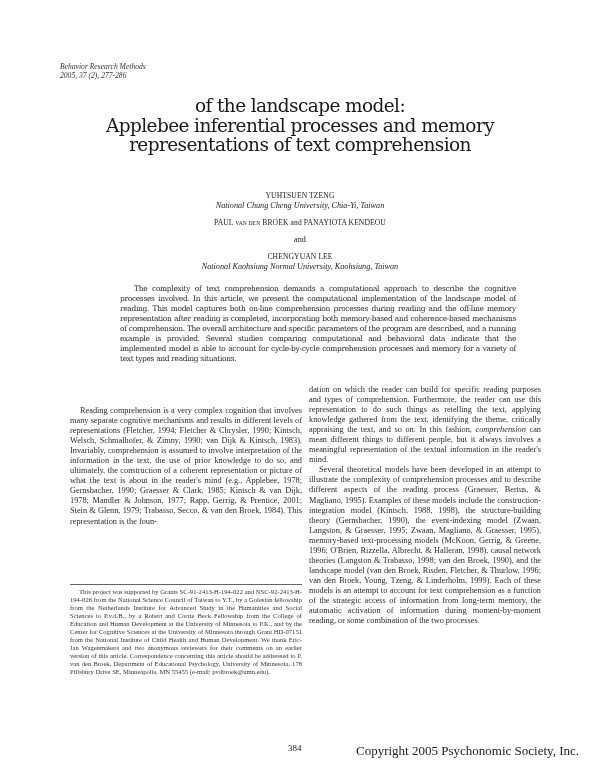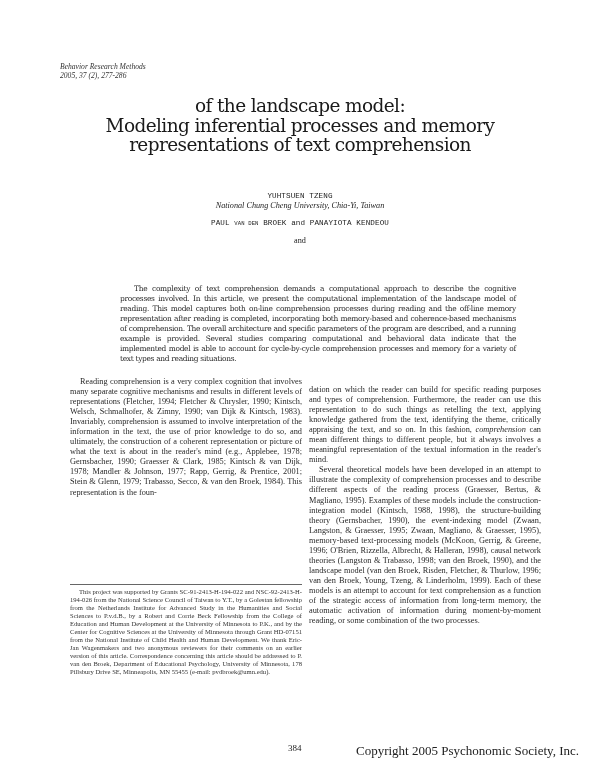--- a/index.html
+++ b/index.html
@@ -1,60 +1,64 @@
 <!DOCTYPE html>
 <html><head>
 <meta charset="utf-8">
 <style>
   html, body { margin:0; padding:0; background:#ffffff; }
   body { width:600px; height:776px; position:relative; overflow:hidden; color:#222; font-family:"Liberation Serif", "DejaVu Serif", serif; }
   .journal { position:absolute; left:60px; top:62px; font-size:7.6px; line-height:9.2px; font-style:italic; color:#333; }
   .title { position:absolute; left:60px; width:480px; top:96px; text-align:center; font-size:18.5px; line-height:19.6px; color:#1a1a1a; font-family:"DejaVu Serif", serif; letter-spacing:-0.6px; }
   .title div { white-space:nowrap; }
   .authors { position:absolute; left:60px; width:480px; top:191px; text-align:center; font-size:8.2px; line-height:10px; color:#222; }
-  .authors .name { font-family:Liberation Mono, monospace; font-size:7.6px; letter-spacing:0.1px; }
+  .authors .name { font-family:Liberation Serif, serif; font-size:7.6px; letter-spacing:0.1px; }
   .authors .aff { font-style:italic; }
   .authors .block { margin-bottom:7px; }
   .authors .and { margin-bottom:7px; }
   .sc { font-size:5.6px; }
   .abstract { position:absolute; left:120px; width:396px; top:284px; font-size:7.45px; line-height:10.05px; text-align:justify; color:#2a2a2a; font-family:"DejaVu Serif", serif; letter-spacing:-0.3px; text-indent:14px; }
   .col { position:absolute; width:232px; font-size:8.3px; line-height:10.05px; text-align:justify; color:#2a2a2a; font-family:"Liberation Serif", serif; }
   .col p { margin:0; text-indent:10px; }
-  .col1 { left:70px; top:377px; }
+  .col1 { left:70px; top:406px; }
   .col2 { left:309px; top:385px; }
   .col2 p.cont { text-indent:0; }
   .rule { position:absolute; left:70px; top:584px; width:232px; height:0; border-top:1px solid #666; }
   .foot { position:absolute; left:70px; top:588px; width:232px; font-size:6.6px; line-height:8.05px; text-align:justify; color:#333; font-family:"Liberation Serif", serif; text-indent:9px; }
   .pagenum { position:absolute; left:288px; top:743px; font-size:9px; color:#222; }
   .copyright { position:absolute; left:356px; top:743px; font-size:13px; color:#222; }
   i, em { }
 </style>
 </head>
 <body>
 
 <div class="journal">
   <div>Behavior Research Methods</div>
   <div>2005, 37 (2), 277-286</div>
 </div>
 
 <div class="title">
   <div>of the landscape model:</div>
-  <div>Modeling inferential processes and memory</div>
+  <div>Applebee inferential processes and memory</div>
   <div>representations of text comprehension</div>
 </div>
 
 <div class="authors">
   <div class="block">
     <div class="name">YUHTSUEN TZENG</div>
     <div class="aff">National Chung Cheng University, Chia-Yi, Taiwan</div>
   </div>
   <div class="block">
     <div class="name"><span>PAUL </span><span class="sc">VAN DEN</span><span> BROEK and PANAYIOTA KENDEOU</span></div>
   </div>
   <div class="and">and</div>
+  <div class="block">
+    <div class="name">CHENGYUAN LEE</div>
+    <div class="aff">National Kaohsiung Normal University, Kaohsiung, Taiwan</div>
+  </div>
 </div>
 
 <div class="abstract">The complexity of text comprehension demands a computational approach to describe the cognitive processes involved. In this article, we present the computational implementation of the landscape model of reading. This model captures both on-line comprehension processes during reading and the off-line memory representation after reading is completed, incorporating both memory-based and coherence-based mechanisms of comprehension. The overall architecture and specific parameters of the program are described, and a running example is provided. Several studies comparing computational and behavioral data indicate that the implemented model is able to account for cycle-by-cycle comprehension processes and memory for a variety of text types and reading situations.</div>
 
 <div class="col col1">
   <p>Reading comprehension is a very complex cognition that involves many separate cognitive mechanisms and results in different levels of representations (Fletcher, 1994; Fletcher &amp; Chrysler, 1990; Kintsch, Welsch, Schmalhofer, &amp; Zimny, 1990; van Dijk &amp; Kintsch, 1983). Invariably, comprehension is assumed to involve interpretation of the information in the text, the use of prior knowledge to do so, and ultimately, the construction of a coherent representation or picture of what the text is about in the reader's mind (e.g., Applebee, 1978; Gernsbacher, 1990; Graesser &amp; Clark, 1985; Kintsch &amp; van Dijk, 1978; Mandler &amp; Johnson, 1977; Rapp, Gerrig, &amp; Prentice, 2001; Stein &amp; Glenn, 1979; Trabasso, Secco, &amp; van den Broek, 1984). This representation is the foun-</p>
 </div>
 
 <div class="col col2">
   <p class="cont"><span>dation on which the reader can build for specific reading purposes and types of comprehension. Furthermore, the reader can use this representation to do such things as retelling the text, applying knowledge gathered from the text, identifying the theme, critically appraising the text, and so on. In this fashion, </span><em>comprehension</em><span> can mean different things to different people, but it always involves a meaningful representation of the textual information in the reader's mind.</span></p>

